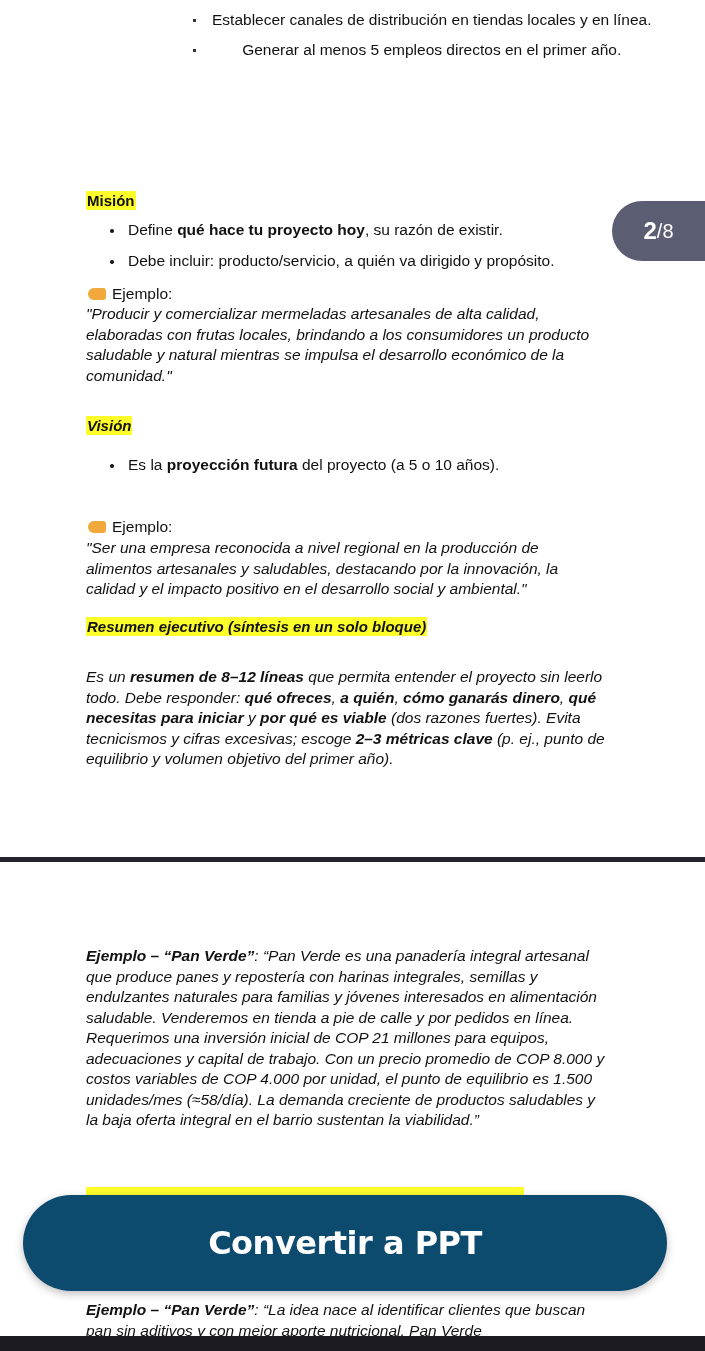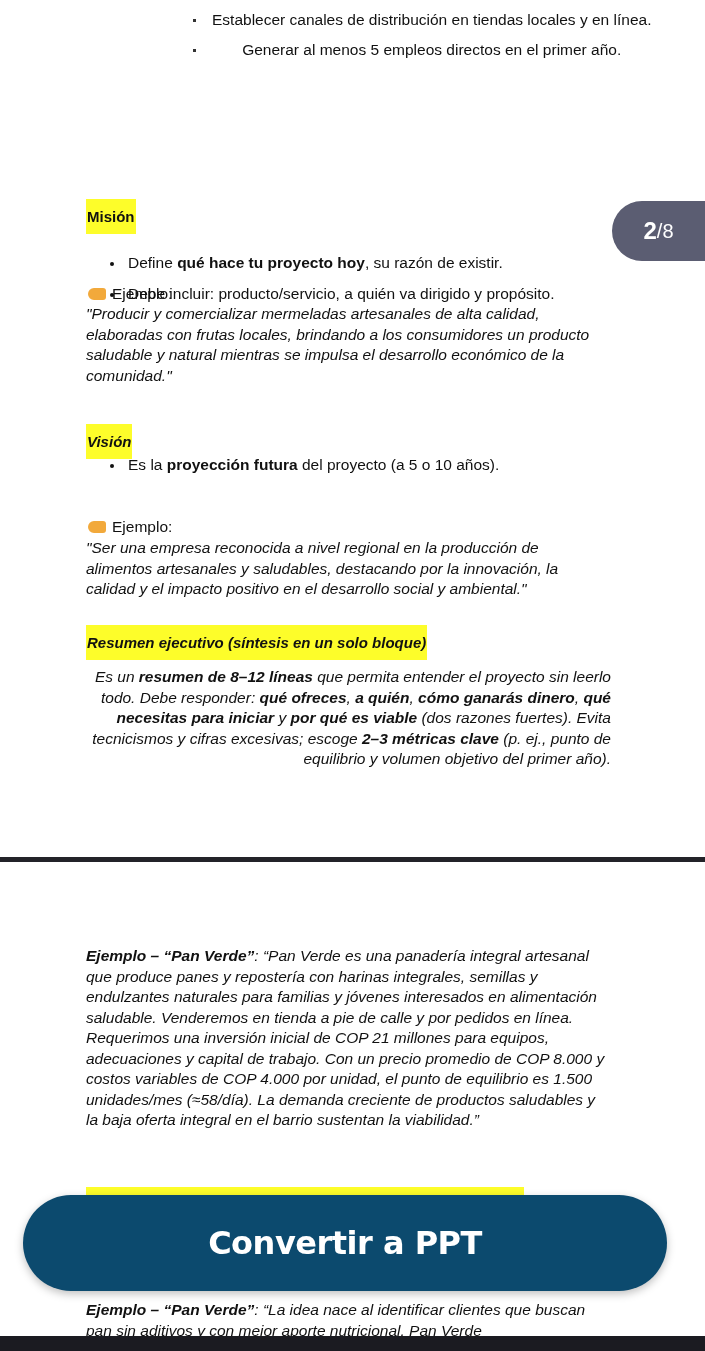--- a/index.html
+++ b/index.html
@@ -5,21 +5,21 @@
   html, body { margin:0; padding:0; }
   body {
     width:705px; height:1351px; overflow:hidden; position:relative;
     background:#ffffff; color:#111;
     font-family:"Liberation Sans", sans-serif;
   }
   .page { position:absolute; left:0; top:0; width:705px; }
   .sq-list { position:absolute; left:190px; margin:0; padding:0; list-style:none; font-size:15.5px; line-height:20px; }
   .sq-list li { position:relative; padding-left:22px; margin-bottom:10px;text-align:center; }
   .sq-list li::before { content:""; position:absolute; left:3px; top:9px; width:3px; height:3px; background:#333; }
-  .hl-head { position:absolute; left:86px; font-weight:bold; font-size:15px; background:#fdfd2a; padding:8px 1px; line-height:19px;margin-top:8px; }
+  .hl-head { position:absolute; left:86px; font-weight:bold; font-size:15px; background:#fdfd2a; padding:0 1px; line-height:19px; }
   .dot-list { position:absolute; left:110px; margin:0; padding:0; list-style:none; font-size:15.5px; line-height:20px; }
   .dot-list li { position:relative; padding-left:18px; margin-bottom:11px; }
   .dot-list li::before { content:""; position:absolute; left:0; top:9px; width:4px; height:4px; border-radius:50%; background:#111; }
   .example-label { position:absolute; left:88px; font-size:15.5px; line-height:20px; }
   .hand { display:inline-block; width:18px; height:12px; background:#f2a93b; border-radius:6px 3px 3px 6px; margin-right:6px; position:relative; top:1px; }
   .quote { position:absolute; left:86px; width:520px; font-style:italic; font-size:15.5px; line-height:20.5px; }
   .para { position:absolute; left:86px; width:525px; font-style:italic; font-size:15.5px; line-height:20.5px; }
   .para b { font-weight:bold; }
   .page-badge {
     position:absolute; left:612px; top:201px; width:93px; height:60px;
@@ -45,40 +45,40 @@
 <body>
 
 <div class="page">
 
   <ul class="sq-list" style="top:10px;">
     <li>Establecer canales de distribución en tiendas locales y en línea.</li>
     <li>Generar al menos 5 empleos directos en el primer año.</li>
   </ul>
 
   <div class="hl-head" style="top:191px;">Misión</div>
-  <ul class="dot-list" style="top:220px;margin-top:33px;">
+  <ul class="dot-list" style="top:220px;">
     <li><span>Define </span><b>qué hace tu proyecto hoy</b><span>, su razón de existir.</span></li>
     <li><span>Debe incluir: producto/servicio, a quién va dirigido y propósito.</span></li>
   </ul>
   <div class="example-label" style="top:284px;">
     <span class="hand"></span><span>Ejemplo:</span>
   </div>
   <div class="quote" style="top:304px;">"Producir y comercializar mermeladas artesanales de alta calidad, elaboradas con frutas locales, brindando a los consumidores un producto saludable y natural mientras se impulsa el desarrollo económico de la comunidad."</div>
 
   <div class="hl-head" style="top:416px;font-style:italic;">Visión</div>
   <ul class="dot-list" style="top:455px;">
     <li><span>Es la </span><b>proyección futura</b><span> del proyecto (a 5 o 10 años).</span></li>
   </ul>
   <div class="example-label" style="top:517px;">
     <span class="hand"></span><span>Ejemplo:</span>
   </div>
   <div class="quote" style="top:538px;">"Ser una empresa reconocida a nivel regional en la producción de alimentos artesanales y saludables, destacando por la innovación, la calidad y el impacto positivo en el desarrollo social y ambiental."</div>
 
   <div class="hl-head" style="top:617px; font-style:italic;">Resumen ejecutivo (síntesis en un solo bloque)</div>
-  <div class="para" style="top:667px;text-align:right;">
+  <div class="para" style="top:667px;">
     <span>Es un </span><b>resumen de 8–12 líneas</b><span> que permita entender el proyecto sin leerlo todo. Debe responder: </span><b>qué ofreces</b><span>, </span><b>a quién</b><span>, </span><b>cómo ganarás dinero</b><span>, </span><b>qué necesitas para iniciar</b><span> y </span><b>por qué es viable</b><span> (dos razones fuertes). Evita tecnicismos y cifras excesivas; escoge </span><b>2–3 métricas clave</b><span> (p. ej., punto de equilibrio y volumen objetivo del primer año).</span>
   </div>
 
   <div class="divider"></div>
 
   <div class="para" style="top:946px; width:520px;">
     <b>Ejemplo – “Pan Verde”</b><span>: “Pan Verde es una panadería integral artesanal que produce panes y repostería con harinas integrales, semillas y endulzantes naturales para familias y jóvenes interesados en alimentación saludable. Venderemos en tienda a pie de calle y por pedidos en línea. Requerimos una inversión inicial de COP 21 millones para equipos, adecuaciones y capital de trabajo. Con un precio promedio de COP 8.000 y costos variables de COP 4.000 por unidad, el punto de equilibrio es 1.500 unidades/mes (≈58/día). La demanda creciente de productos saludables y la baja oferta integral en el barrio sustentan la viabilidad.”</span>
   </div>
 
   <div class="partial-head"></div>

